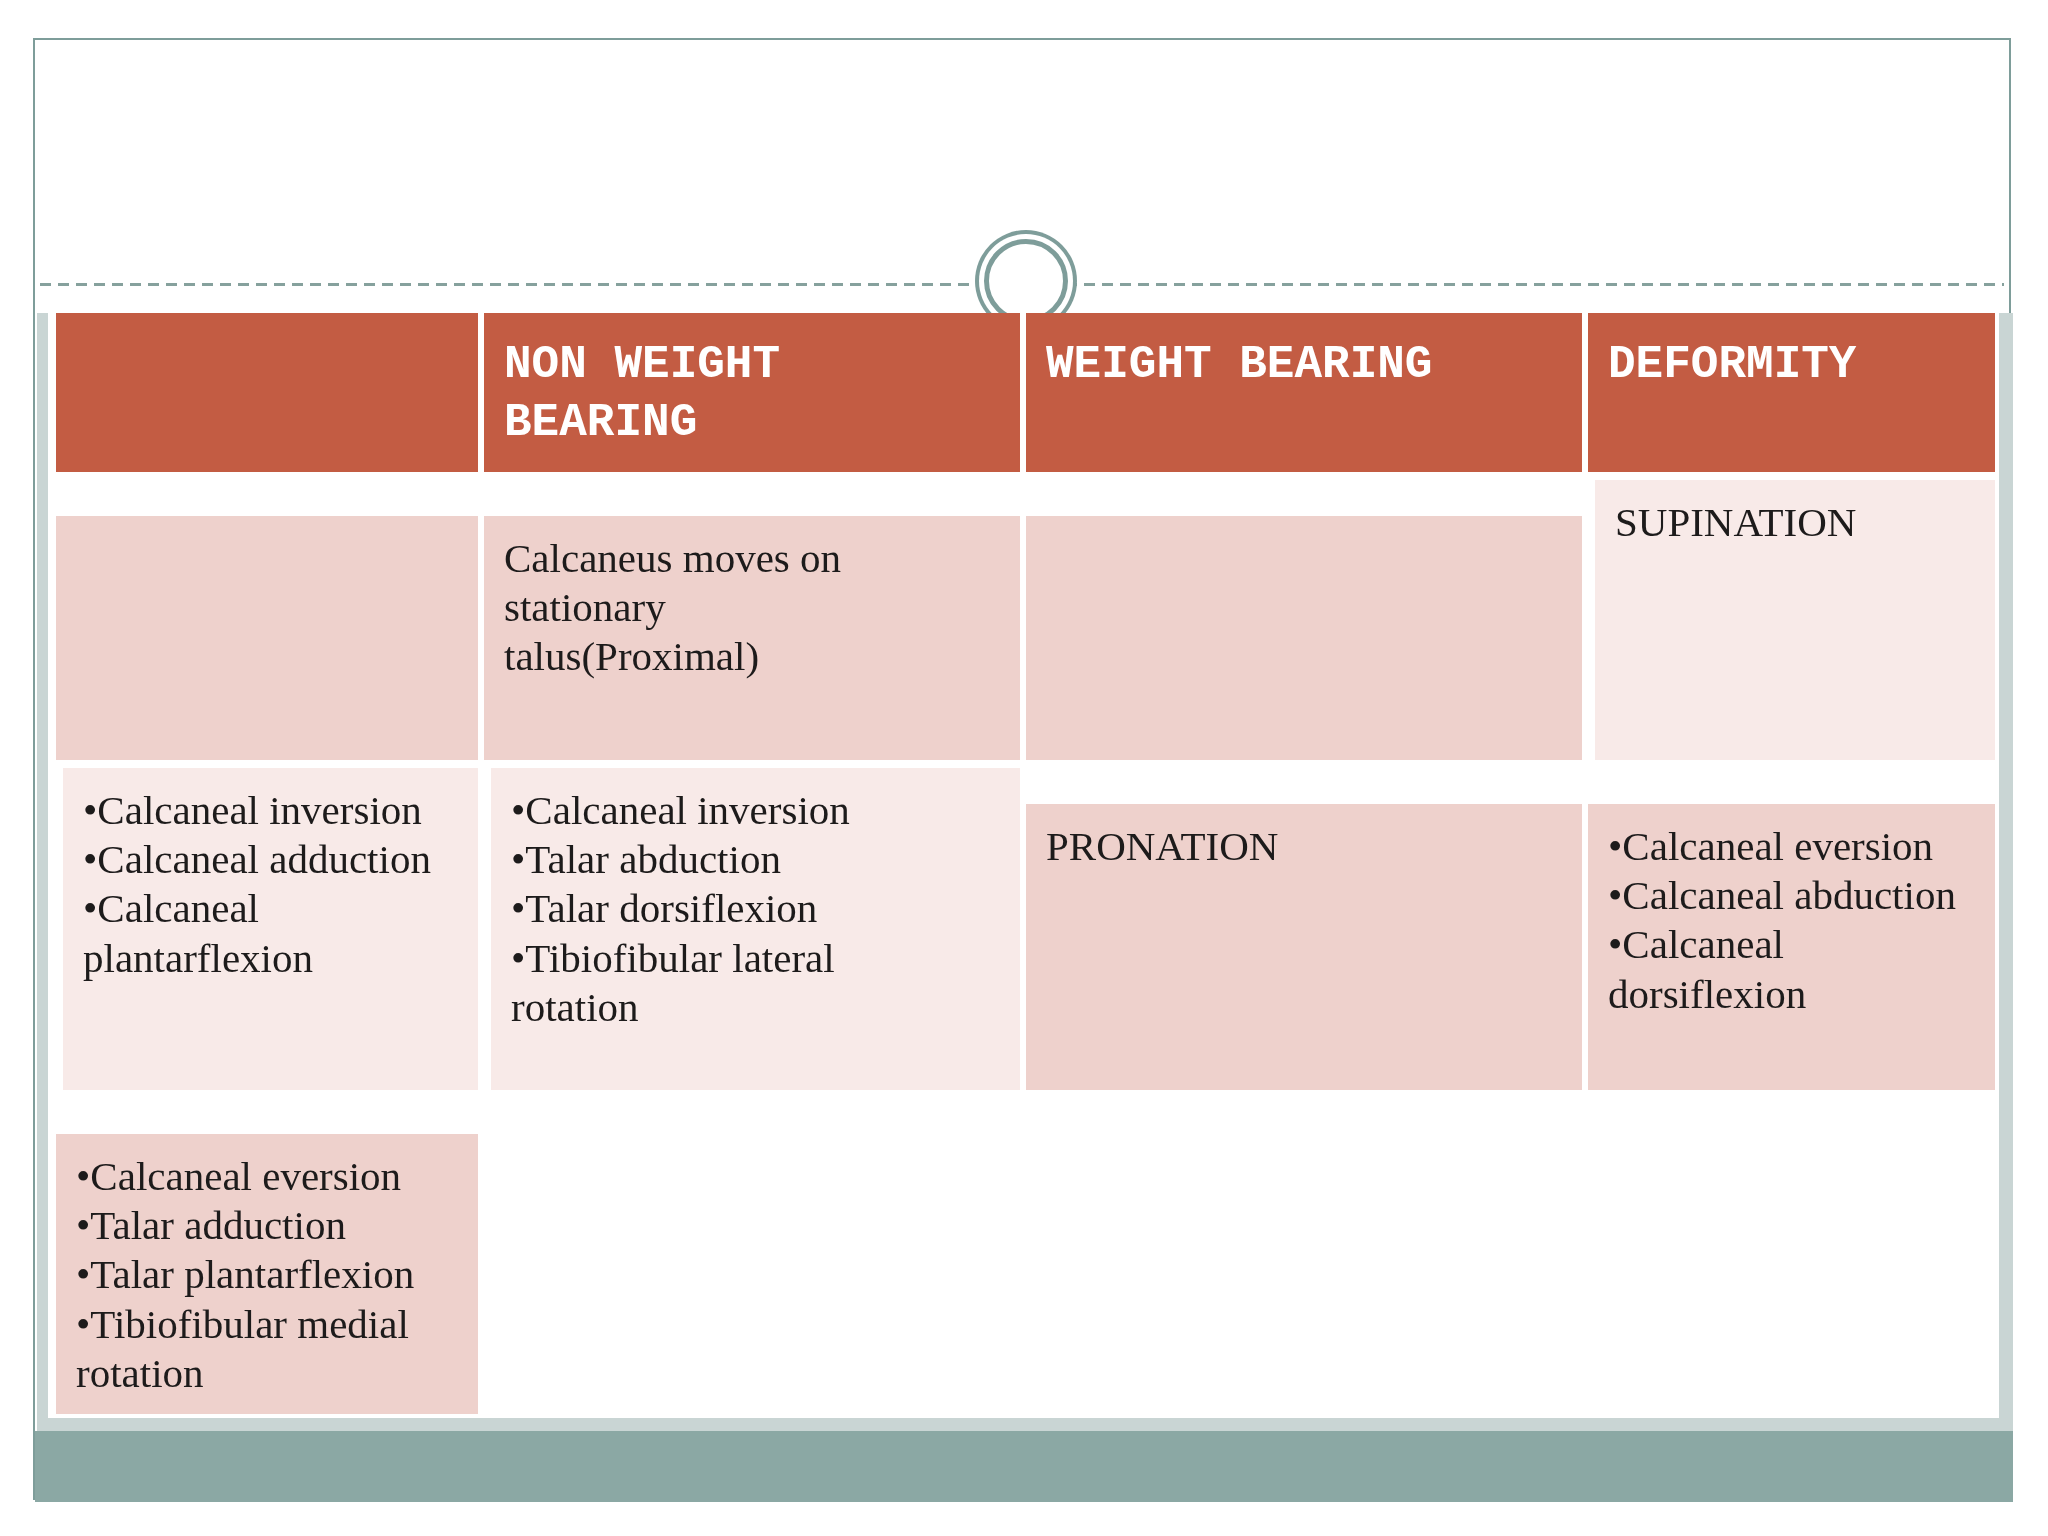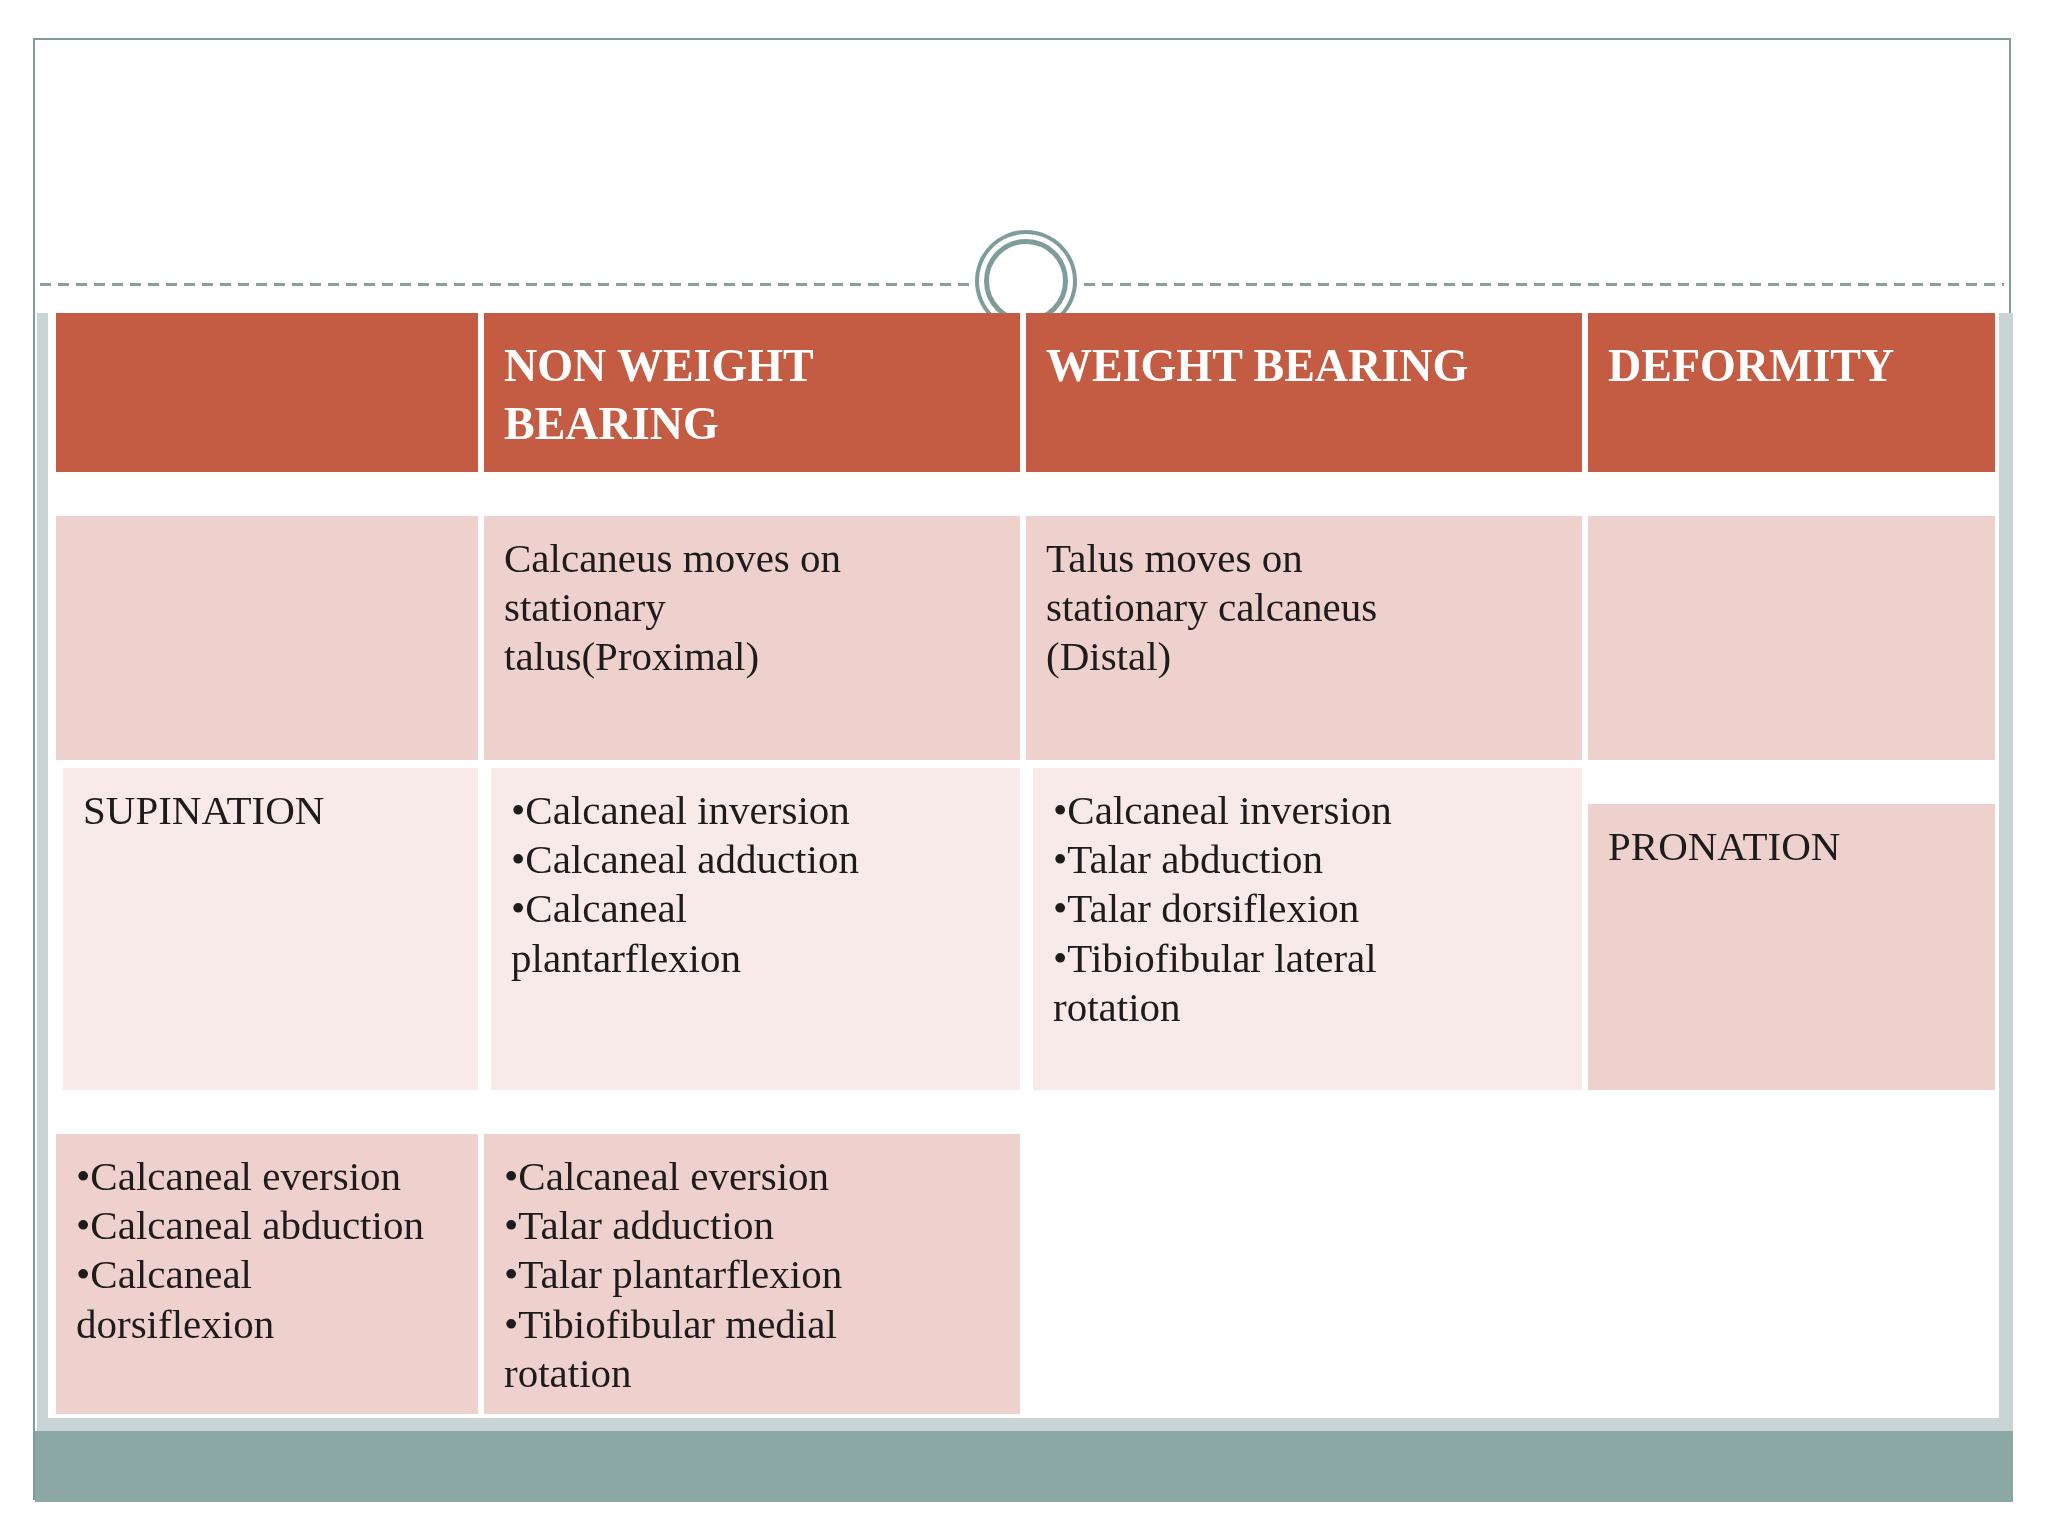--- a/index.html
+++ b/index.html
@@ -72,20 +72,21 @@
     line-height:1.2;
     overflow:hidden;
   }
   .cell.header{
     background:var(--header-bg,#c35c43);
     color:var(--header-text,#ffffff);
     font-weight:bold;
     font-size:46px;
     line-height:1.25;
     padding-top:24px;
+    font-family:Liberation Mono, monospace;
   }
   .cell.row-dark{background:var(--row-dark-bg,#eed1cc);margin-top:36px;}
   .cell.row-light{background:var(--row-light-bg,#f8eae8);margin-left:7px;}
 </style>
 </head>
 <body>
 
 <div class="slide">
 
   <div class="frame"></div>
@@ -104,23 +105,20 @@
     <div class="cell header"></div>
     <div class="cell header">NON WEIGHT
 BEARING</div>
     <div class="cell header">WEIGHT BEARING</div>
     <div class="cell header">DEFORMITY</div>
 
     <div class="cell row-dark"></div>
     <div class="cell row-dark">Calcaneus moves on
 stationary
 talus(Proximal)</div>
-    <div class="cell row-dark">Talus moves on
-stationary calcaneus
-(Distal)</div>
     <div class="cell row-dark"></div>
 
     <div class="cell row-light">SUPINATION</div>
     <div class="cell row-light">•Calcaneal inversion
 •Calcaneal adduction
 •Calcaneal
 plantarflexion</div>
     <div class="cell row-light">•Calcaneal inversion
 •Talar abduction
 •Talar dorsiflexion

